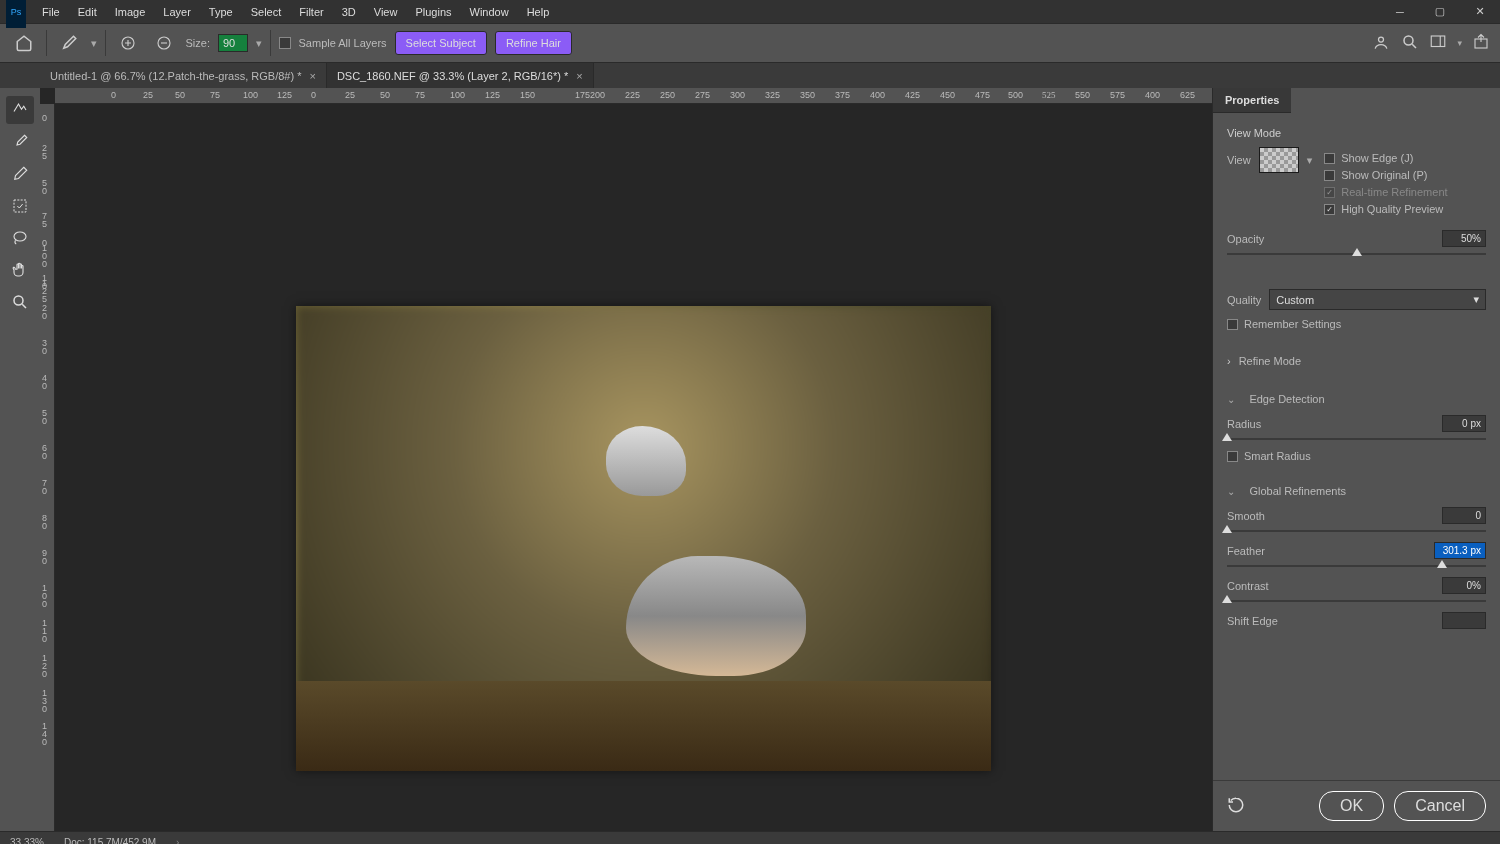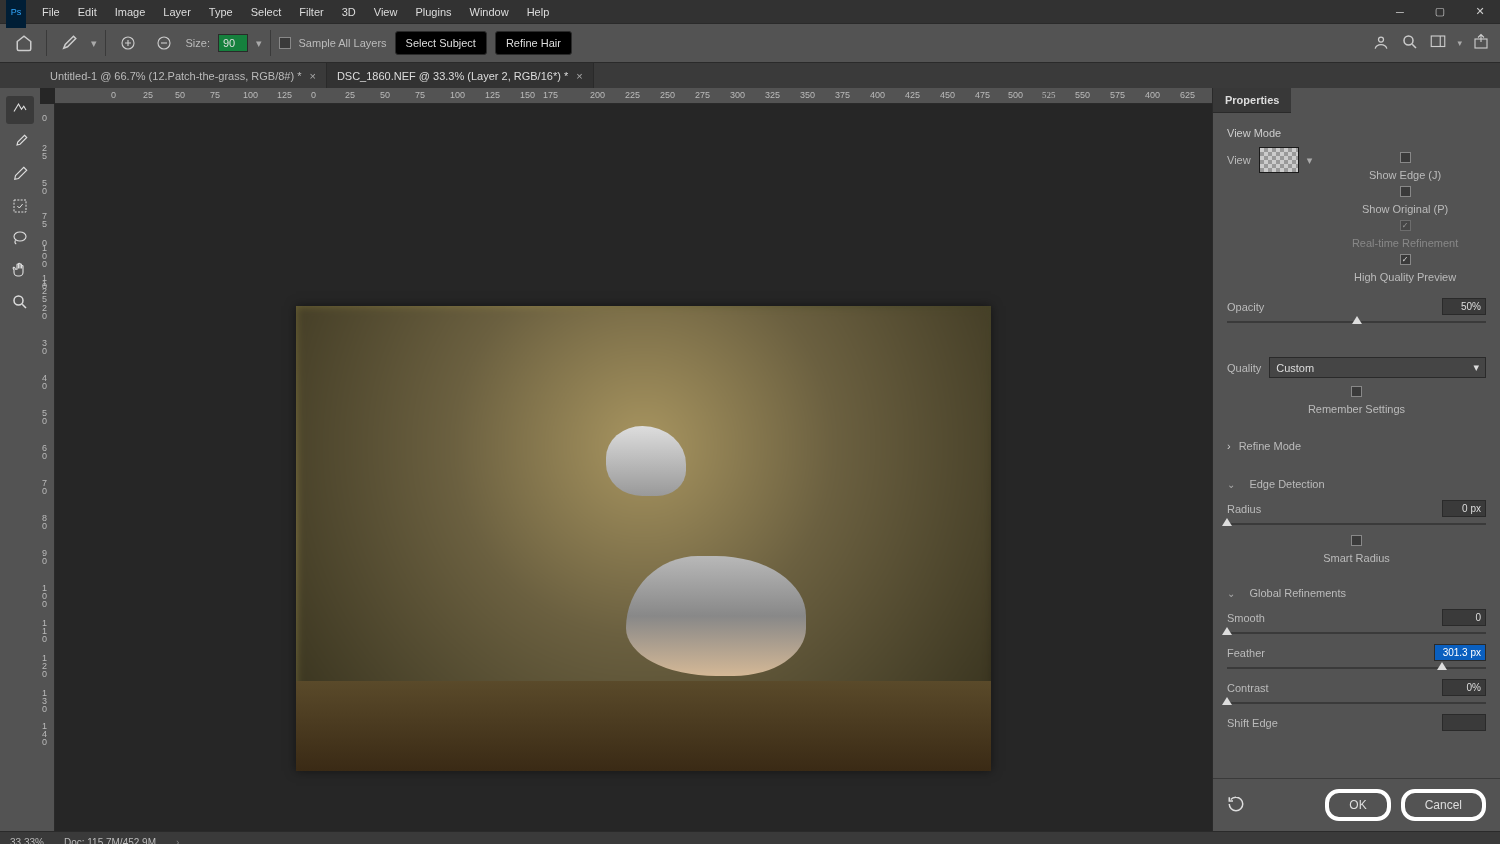--- a/index.html
+++ b/index.html
@@ -10,21 +10,21 @@
 .app-icon { width: 20px; height: 32px; background: #001e36; color: #31a8ff; display: flex; align-items: center; justify-content: center; font-size: 9px; font-weight: normal; margin-left: 6px; margin-right: 8px; }
 .menu-bar { display: flex; gap: 2px; }
 .menu-item { padding: 4px 8px; color: #ddd; cursor: pointer; }
 .window-controls { margin-left: auto; display: flex; }
 .win-btn { width: 40px; height: 23px; display: flex; align-items: center; justify-content: center; color: #ccc; }
 
 
 .options-bar { height: 40px; background: #535353; display: flex; align-items: center; padding: 0 10px; gap: 8px; border-top: 1px solid #2a2a2a; border-bottom: 1px solid #2a2a2a; }
 .home-btn { width: 28px; height: 28px; display: flex; align-items: center; justify-content: center; }
 .size-input { width: 30px; background: #15803d; border: 1px solid #2a2a2a; color: #ddd; padding: 2px 4px; font-size: 11px; }
-.opt-btn { background: #000000; border: 1px solid #2a2a2a; color: #ddd; padding: 5px 10px; font-size: 11px; border-radius: 3px; }
+.opt-btn { background: #8b5cf6; border: 1px solid #2a2a2a; color: #ddd; padding: 5px 10px; font-size: 11px; border-radius: 3px; }
 .checkbox { width: 12px; height: 12px; border: 1px solid #888; background: #3a3a3a; }
 .options-right { margin-left: auto; display: flex; gap: 10px; align-items: center; }
 
 
 .doc-tabs { height: 25px; background: #3a3a3a; display: flex; align-items: stretch; padding-left: 40px; }
 .doc-tab { display: flex; align-items: center; padding: 0 10px; gap: 8px; color: #bbb; font-size: 11px; border-right: 1px solid #2a2a2a; }
 .doc-tab.active { background: #323232; color: #ddd; }
 .tab-close { color: #aaa; cursor: pointer; }
 
 
@@ -45,31 +45,31 @@
 .dog-head { position:absolute; top:0; left:0; width:80px; height:70px; background: linear-gradient(180deg, #ddd 0%, #999 100%); border-radius: 50% 60% 40% 50%; }
 .ground { position:absolute; bottom:0; left:0; right:0; height:90px; background: linear-gradient(180deg, #5a4a2a 0%, #3a2a15 100%); }
 
 
 .props { width: 288px; background: #535353; display: flex; flex-direction: column; border-left: 1px solid #2a2a2a; }
 .props-tab { background: #383838; padding: 6px 12px; font-size: 11px; font-weight: bold; color: #ddd; border-bottom: 1px solid #2a2a2a; width: fit-content; }
 .props-body { flex: 1; overflow-y: auto; padding: 10px 14px; }
 .section-title { color: #ccc; font-size: 11px; margin: 4px 0 8px 0; }
 .row { display: flex; align-items: center; margin: 6px 0; gap: 8px; }
 .label { color: #bbb; font-size: 11px; }
-.chk-row { display: flex; align-items: center; gap: 6px; margin: 5px 0; flex-direction: column; }
+.chk-row { display: flex; align-items: center; gap: 6px; margin: 5px 0; }
 .chk { width: 11px; height: 11px; border: 1px solid #888; background: #3a3a3a; display:inline-flex; align-items:center; justify-content:center; font-size:8px; }
 .chk.checked::after { content:"✓"; color:#ddd; }
 .val-input { width: 44px; background: #3a3a3a; border: 1px solid #2a2a2a; color: #ddd; padding: 2px 4px; font-size: 10px; text-align: right; margin-left: auto; }
 .val-input.highlight { background:#0a5fbf; color:#fff; }
 .slider-track { height: 2px; background: #3a3a3a; position: relative; margin: 4px 0 10px 0; }
 .slider-thumb { position: absolute; top: -5px; width: 0; height: 0; border-left: 5px solid transparent; border-right: 5px solid transparent; border-bottom: 8px solid #ddd; transform: translateX(-5px); }
 .dropdown { flex:1; background: #454545; border: 1px solid #2a2a2a; color: #ddd; padding: 3px 6px; font-size: 11px; display:flex; justify-content:space-between; align-items:center; }
 .collapse-arrow { color:#aaa; margin-right:6px; font-size:10px; }
 .panel-footer { display:flex; justify-content:flex-end; gap:10px; padding: 10px 14px; border-top:1px solid #3a3a3a; align-items:center; }
-.btn { border:4px solid #ffffff; border-radius: 14px; padding: 5px 20px; color:#ddd; background:transparent; font-size:12px; }
+.btn { border:1px solid #ffffff; border-radius: 14px; padding: 5px 20px; color:#ddd; background:transparent; font-size:16px; }
 .reset-btn { margin-right:auto; color:#ddd; }
 
 
 .status-bar { height: 21px; background: #3a3a3a; display: flex; align-items: center; padding: 0 10px; gap: 20px; color: #bbb; font-size: 10px; border-top:1px solid #2a2a2a; }
 
 
 .checker { background-image: linear-gradient(45deg,#999 25%,transparent 25%),linear-gradient(-45deg,#999 25%,transparent 25%),linear-gradient(45deg,transparent 75%,#999 75%),linear-gradient(-45deg,transparent 75%,#999 75%); background-size:8px 8px; background-position:0 0,0 4px,4px -4px,-4px 0; background-color:#ccc; }
 .view-thumb { width:40px; height:26px; border:1px solid #1a1a1a; }
 </style>
 </head>
@@ -215,21 +215,21 @@
         <span style="left: 155px;">75</span>
         <span style="left: 188px;">100</span>
         <span style="left: 222px;">125</span>
         <span style="left: 256px;">0</span>
         <span style="left: 290px;">25</span>
         <span style="left: 325px;">50</span>
         <span style="left: 360px;">75</span>
         <span style="left: 395px;">100</span>
         <span style="left: 430px;">125</span>
         <span style="left: 465px;">150</span>
-        <span style="left: 488px;">175</span>
+        <span style="left: 520px;">175</span>
         <span style="left: 535px;">200</span>
         <span style="left: 570px;">225</span>
         <span style="left: 605px;">250</span>
         <span style="left: 640px;">275</span>
         <span style="left: 675px;">300</span>
         <span style="left: 710px;">325</span>
         <span style="left: 745px;">350</span>
         <span style="left: 780px;">375</span>
         <span style="left: 815px;">400</span>
         <span style="left: 850px;">425</span>

